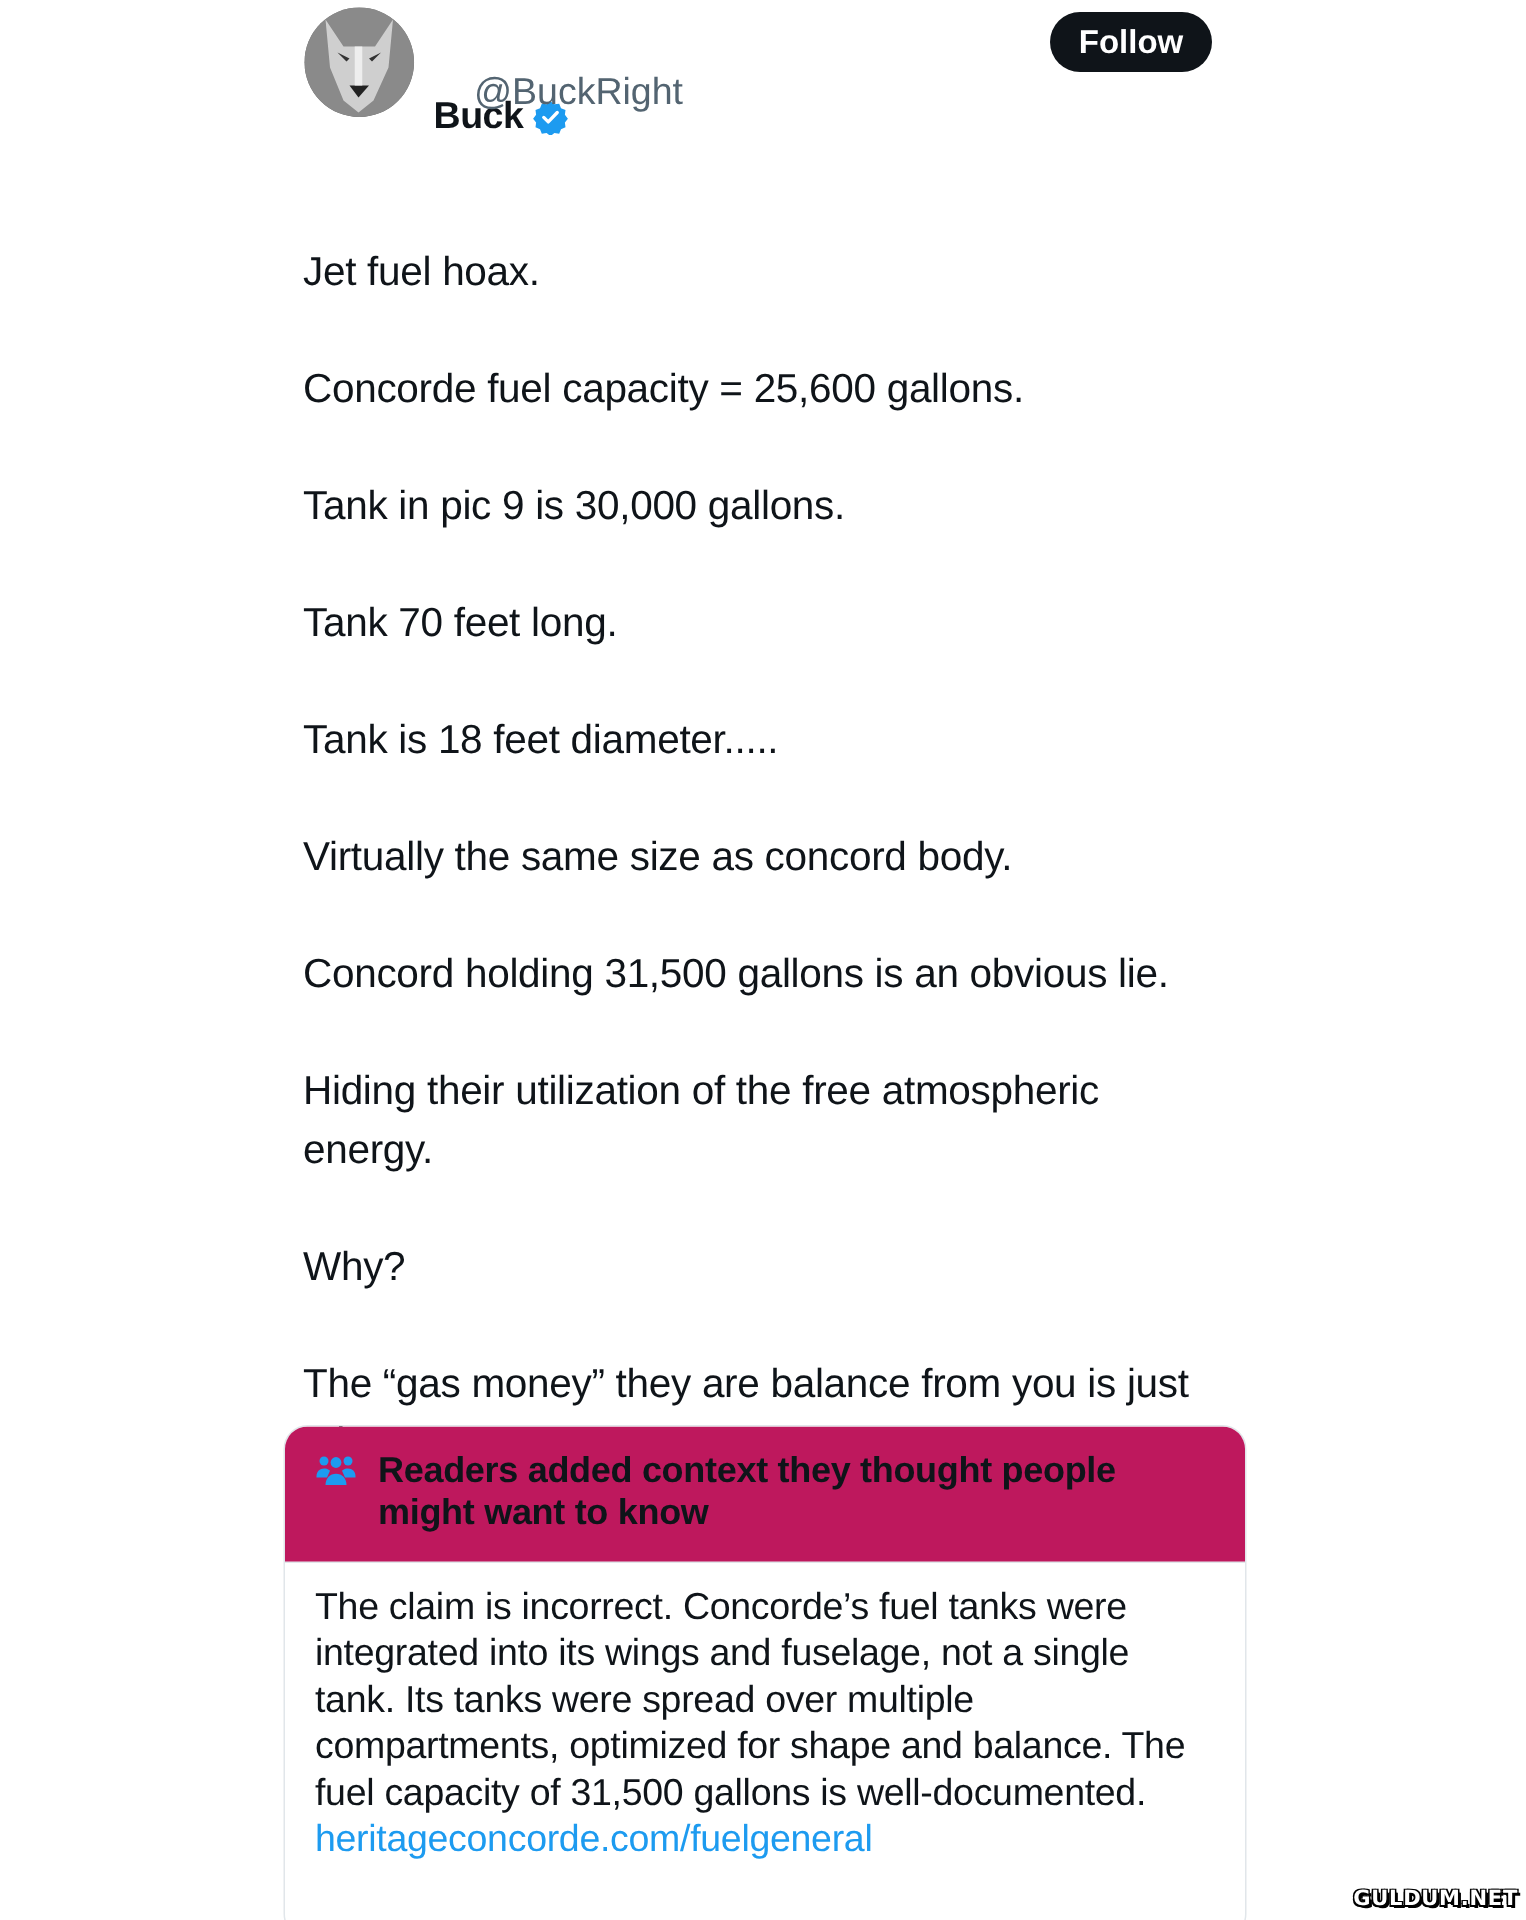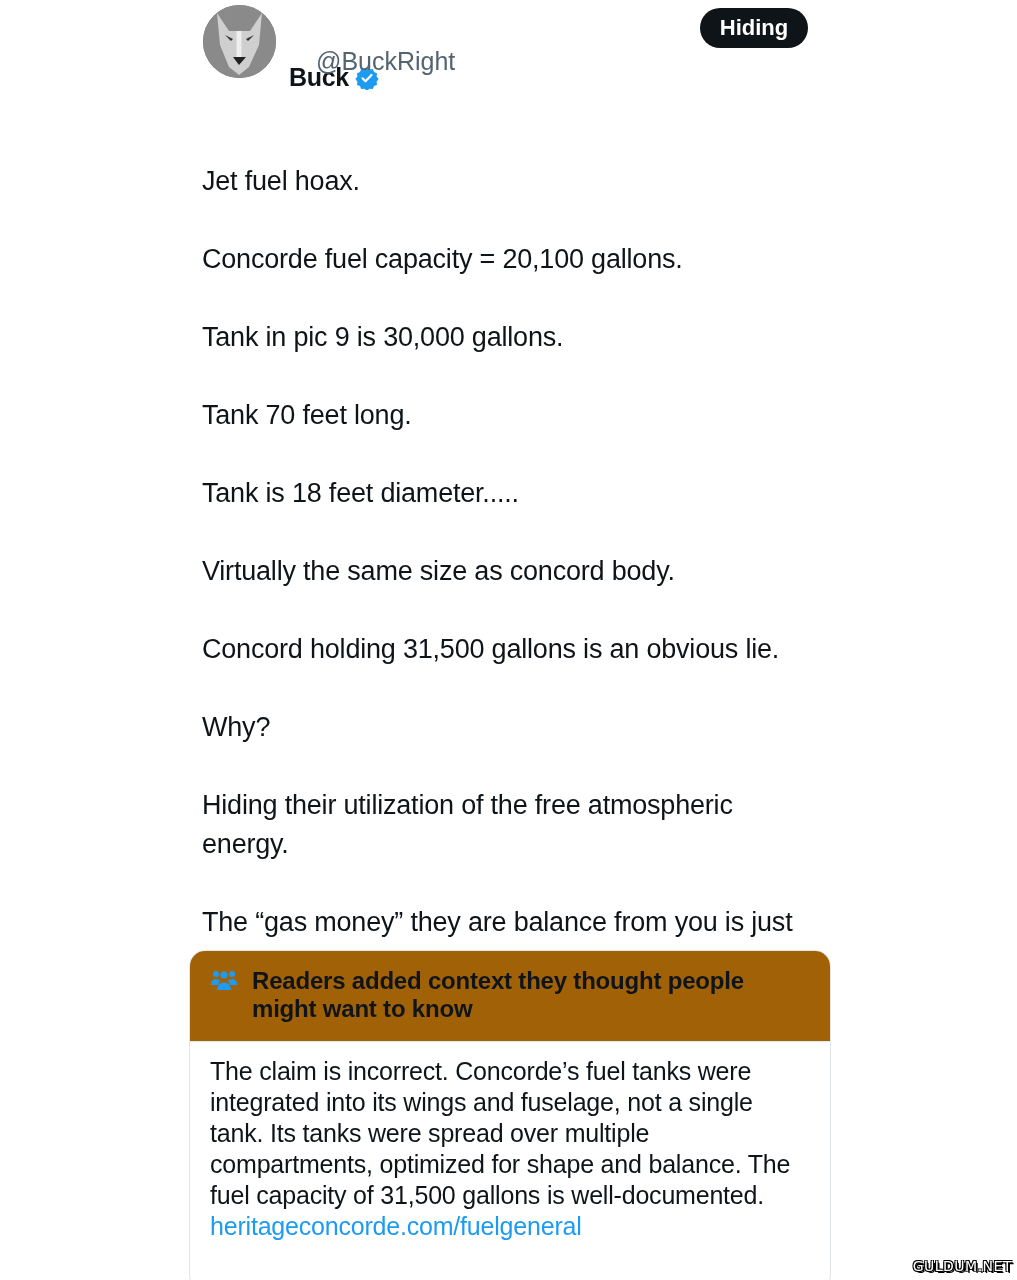--- a/index.html
+++ b/index.html
@@ -15,28 +15,28 @@
   .verified { width: 24px; height: 24px; }
   .handle { position: absolute; left: 86px; top: 42px; font-size: 25px; color: #536471; margin-left: 27px; }
   .follow-btn { position: absolute; right: 0; top: 3px; height: 40px; width: 108px; border-radius: 20px;
                 background: #0f1419; color: #fff; border: none; font-family: "Liberation Sans", sans-serif;
                 font-weight: bold; font-size: 22px; cursor: pointer; }
   .tweet { position: absolute; left: 202px; top: 120px; width: 640px; font-size: 27px; line-height: 39px;
            letter-spacing: -0.2px; margin-top: 42px; }
   .tweet p { margin: 0 0 39px 0; }
   .note { position: absolute; left: 189px; top: 950px; width: 640px; height: 340px; border: 1px solid #e1e6ea;
           border-radius: 16px; overflow: hidden; }
-  .note-head { background: #a16207; height: 90px; border-bottom: 1px solid #e1e6ea; position: relative; }
+  .note-head { background: #be185d; height: 90px; border-bottom: 1px solid #e1e6ea; position: relative; }
   .note-icon { position: absolute; left: 20px; top: 18px; width: 28px; height: 22px; }
   .note-title { position: absolute; left: 62px; top: 16px; width: 560px; font-weight: bold; font-size: 24px;
                 line-height: 28px; letter-spacing: -0.2px; }
   .note-body { padding: 14px 20px 0 20px; font-size: 25px; line-height: 31px; letter-spacing: -0.2px; }
   .note-link { color: #1d9bf0; text-decoration: none; }
   .watermark { position: absolute; right: 5px; bottom: 6px; font-family: "DejaVu Sans", sans-serif;
-               font-weight: normal; font-size: 14px; color: #fff; letter-spacing: 0.5px;
+               font-weight: bold; font-size: 14px; color: #fff; letter-spacing: 0.5px;
                text-shadow: -1px -1px 0 #000, 1px -1px 0 #000, -1px 1px 0 #000, 1px 1px 0 #000, 2px 2px 0 #000; }
 </style>
 </head>
 <body>
 
 <div class="header">
   <div class="avatar">
     <svg viewBox="0 0 73 73">
       <rect width="73" height="73" fill="#8a8a8a"></rect>
       <path d="M14 8 L26 26 L47 26 L59 8 L56 40 L46 62 L36 70 L26 62 L17 40 Z" fill="#cfcfcf"></path>
@@ -46,33 +46,33 @@
     </svg>
   </div>
   <div class="name-row">
     <span class="display-name">Buck</span>
     <svg class="verified" viewBox="0 0 24 24">
       <path fill="#1d9bf0" d="M12 1.5l2.6 2 3.2-.4 1.2 3 3 1.2-.4 3.2 2 2.6-2 2.6.4 3.2-3 1.2-1.2 3-3.2-.4-2.6 2-2.6-2-3.2.4-1.2-3-3-1.2.4-3.2-2-2.6 2-2.6-.4-3.2 3-1.2 1.2-3 3.2.4z"></path>
       <path d="M7.5 12.3l3 3 6-6.3" fill="none" stroke="#fff" stroke-width="2.2" stroke-linecap="round" stroke-linejoin="round"></path>
     </svg>
   </div>
   <div class="handle">@BuckRight</div>
-  <button class="follow-btn">Hiding</button>
+  <button class="follow-btn">Follow</button>
 </div>
 
 <div class="tweet">
   <p>Jet fuel hoax.</p>
-  <p>Concorde fuel capacity = 20,100 gallons.</p>
+  <p>Concorde fuel capacity = 25,600 gallons.</p>
   <p>Tank in pic 9 is 30,000 gallons.</p>
   <p>Tank 70 feet long.</p>
   <p>Tank is 18 feet diameter.....</p>
   <p>Virtually the same size as concord body.</p>
   <p>Concord holding 31,500 gallons is an obvious lie.</p>
+  <p style="width:600px">Hiding their utilization of the free atmospheric energy.</p>
   <p>Why?</p>
-  <p style="width:600px">Hiding their utilization of the free atmospheric energy.</p>
   <p style="width:600px">The “gas money” they are balance from you is just a bonus.</p>
 </div>
 
 <div class="note">
   <div class="note-head">
     <svg class="note-icon" viewBox="0 0 28 22">
       <g fill="#1d9bf0">
         <circle cx="6" cy="5" r="3"></circle>
           <circle cx="22" cy="5" r="3"></circle>
           <circle cx="14" cy="6" r="3.6"></circle>

